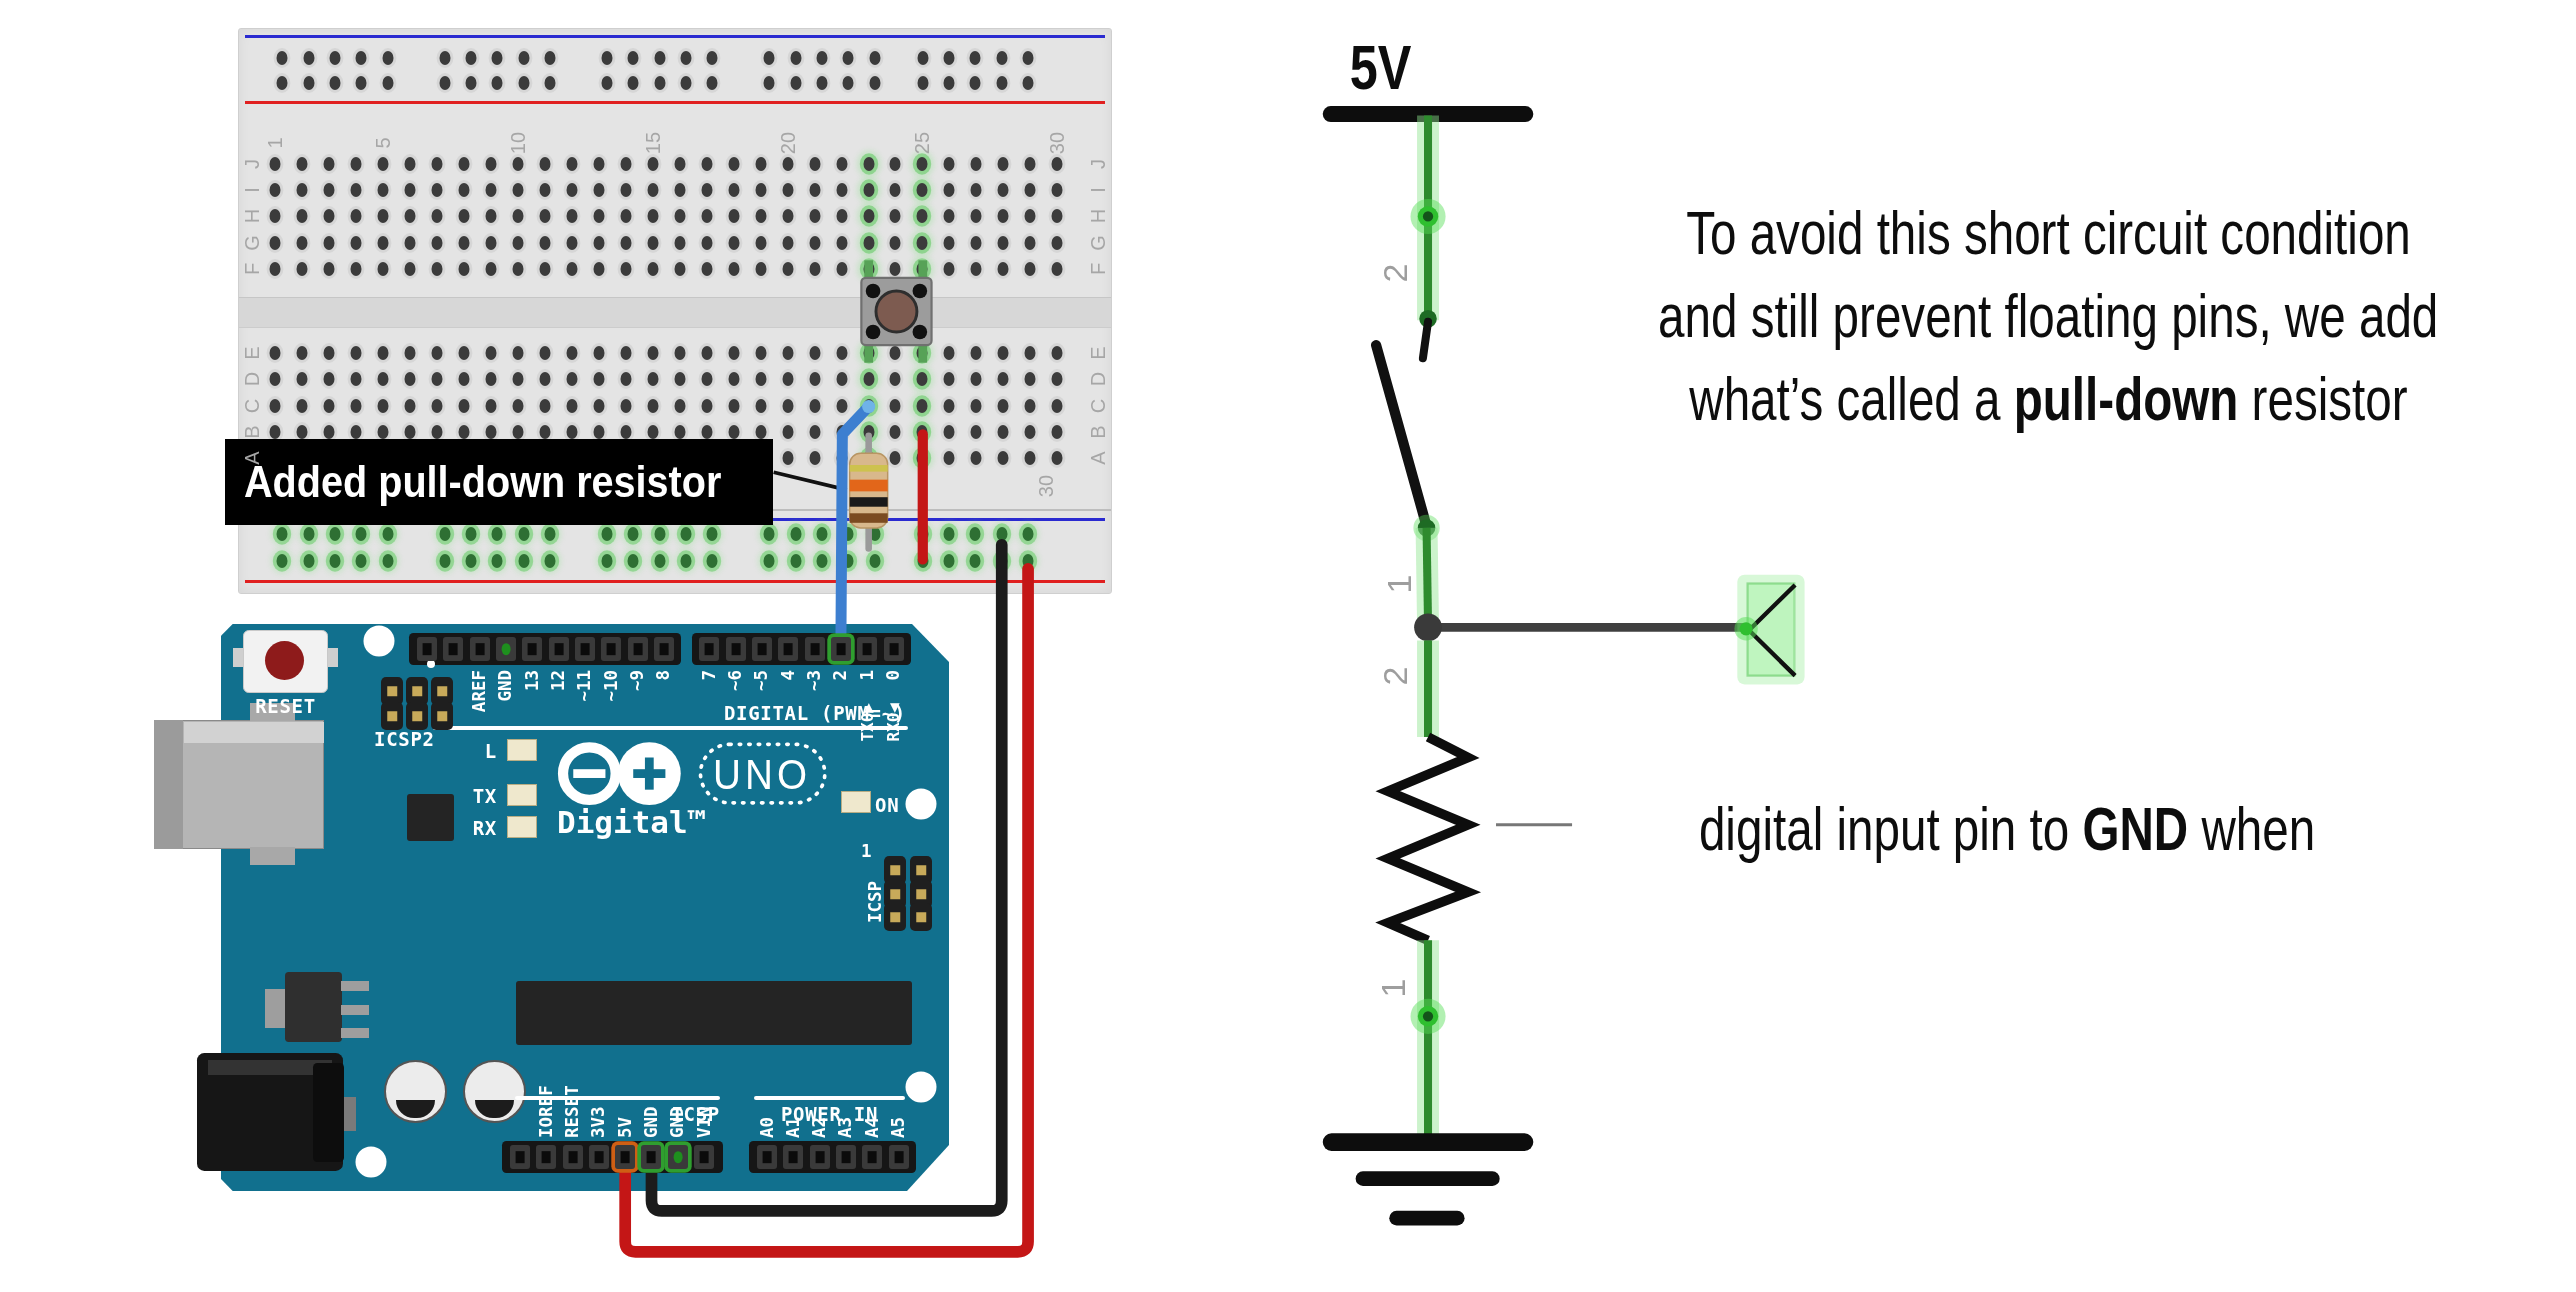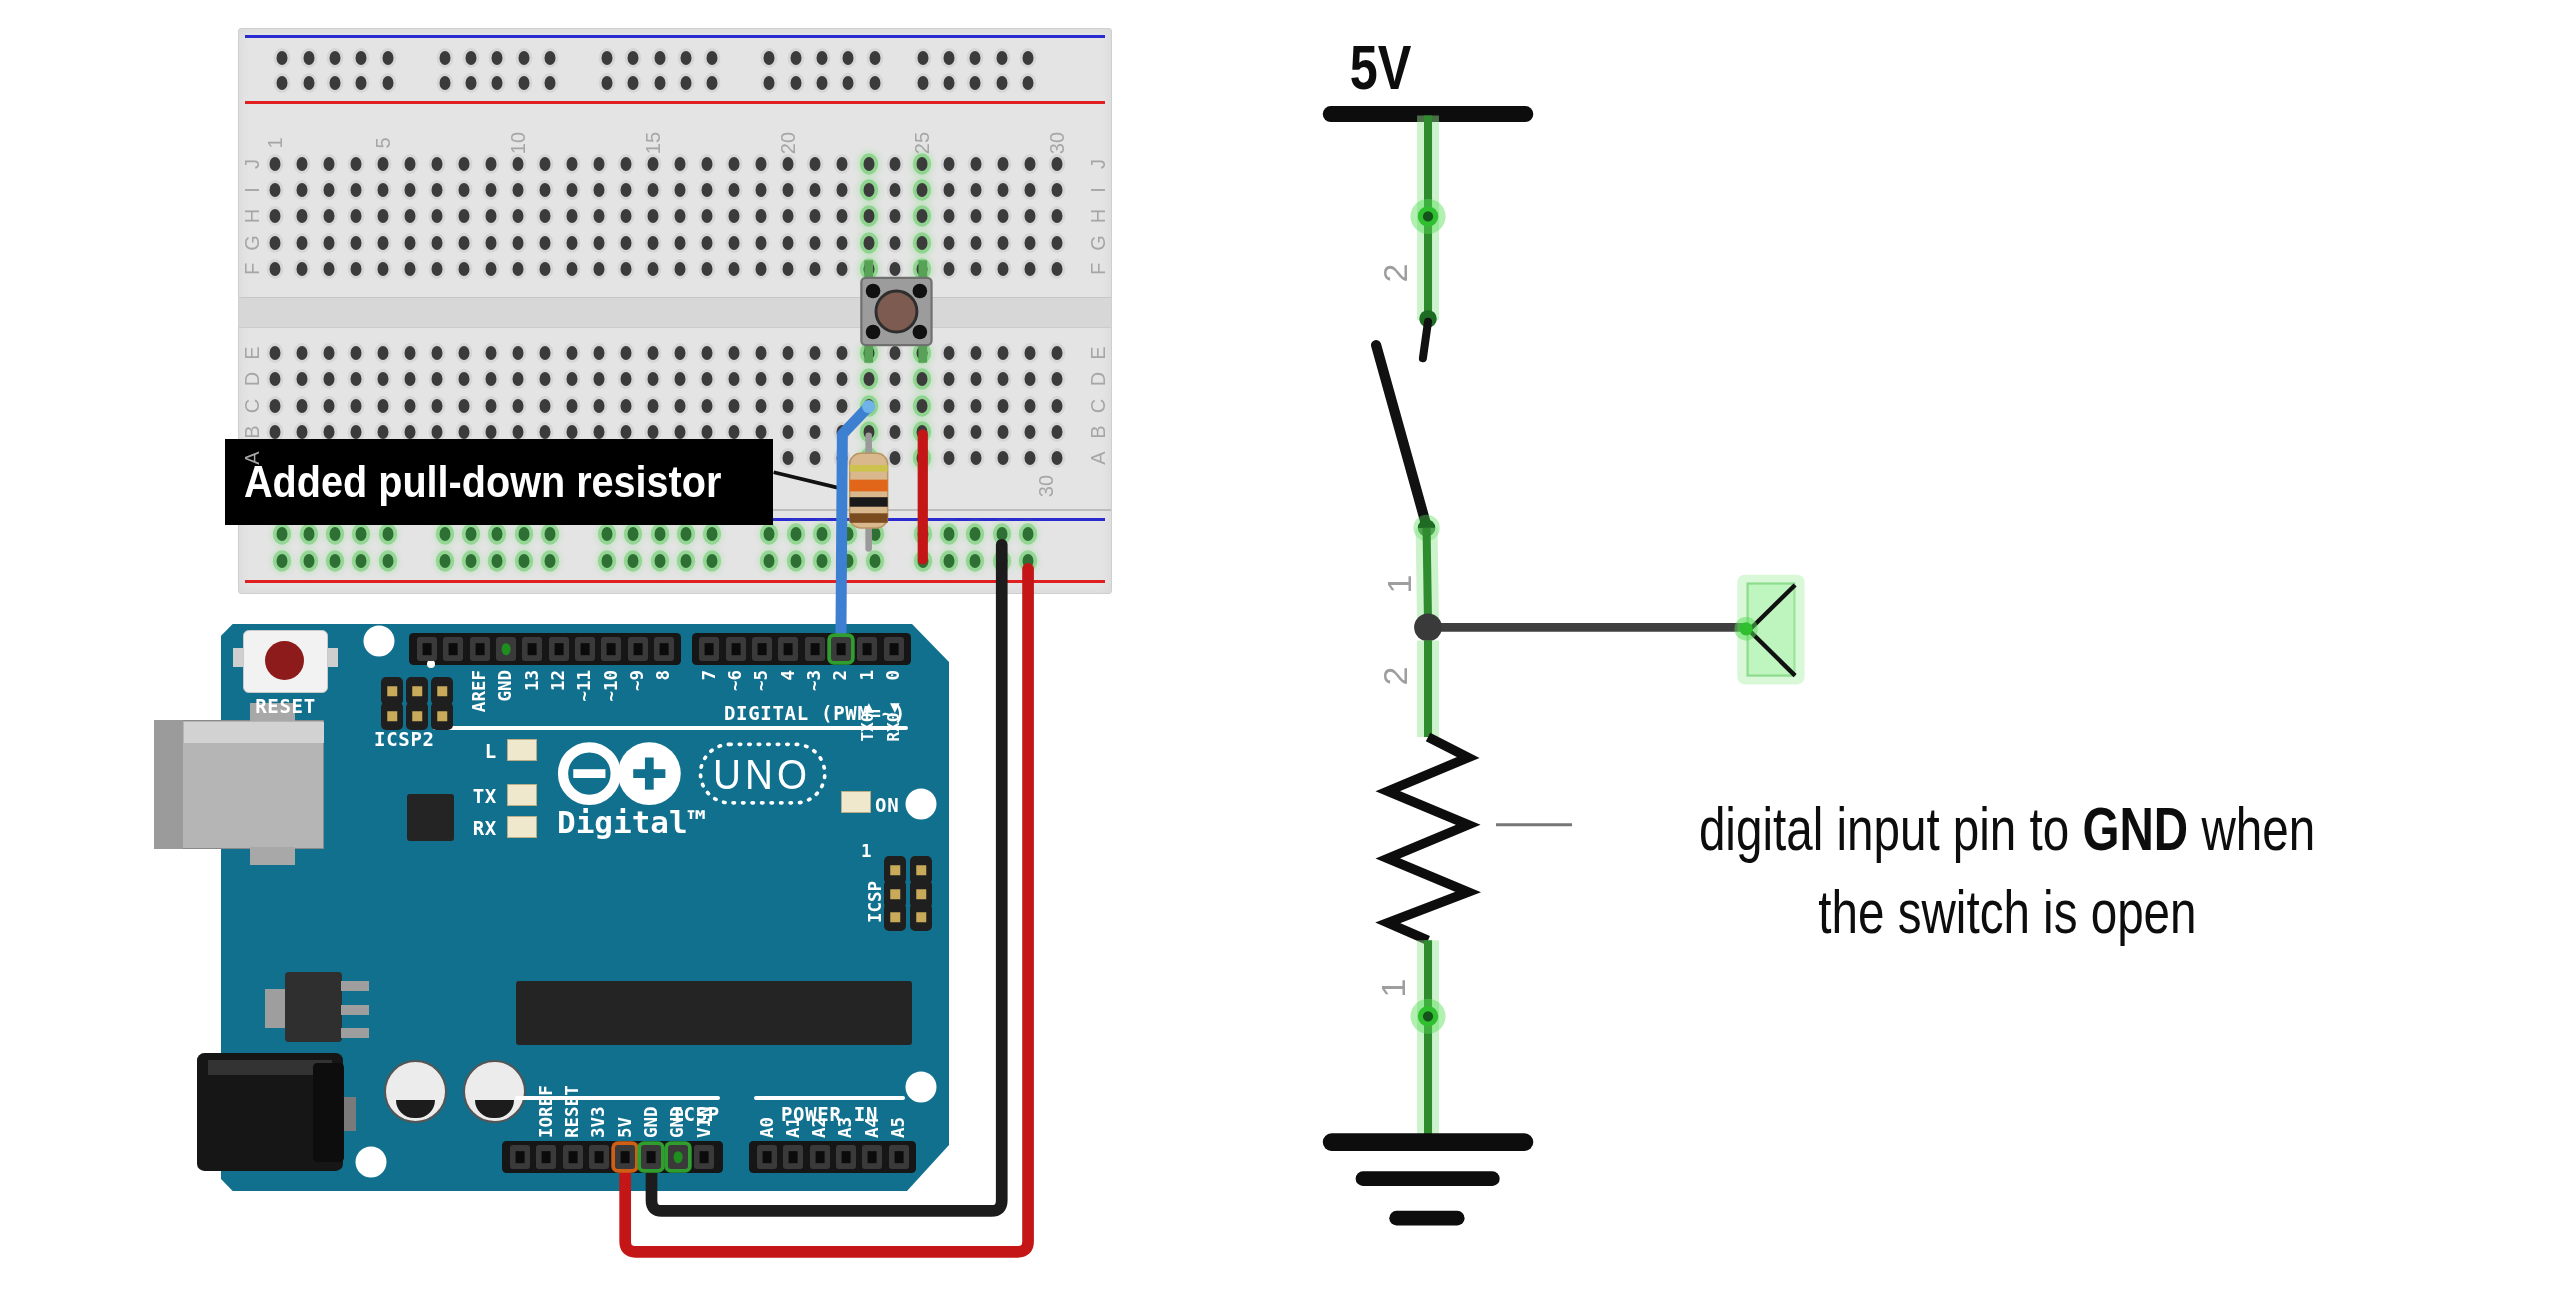--- a/index.html
+++ b/index.html
@@ -637,24 +637,28 @@
   <div id="supply-5v">
     <span class="cond" style="transform:scaleX(.8)">5V</span>
   </div>
 
   <div class="wirenum" style="left:1395px;top:273px">2</div>
   <div class="wirenum" style="left:1399px;top:584px">1</div>
   <div class="wirenum" style="left:1395px;top:676px">2</div>
   <div class="wirenum" style="left:1393px;top:988px">1</div>
 
 
+  <div class="note" style="left:1536px;top:192px;width:1024px">
+    <div><span class="cond">To avoid this short circuit condition</span></div>
+    <div><span class="cond">and still prevent floating pins, we add</span></div>
+    <div><span class="cond"><span>what’s called a </span><b>pull-down</b><span> resistor</span></span></div>
+  </div>
 
   <div class="note" style="left:1532px;top:788px;width:951px">
     <div><span class="cond"><span>digital input pin to </span><b>GND</b><span> when</span></span></div>
-    <div><span class="cond">the switch is open</span></div>
   </div>
 
 <div class="rot bb-lab" style="left: 252px; top: 164px; transform: translate(-50%, -50%) rotate(-90deg);">J</div>
     <div class="rot bb-lab" style="left: 1098px; top: 164px; transform: translate(-50%, -50%) rotate(-90deg);">J</div>
     <div class="rot bb-lab" style="left: 252px; top: 190px; transform: translate(-50%, -50%) rotate(-90deg);">I</div>
     <div class="rot bb-lab" style="left: 1098px; top: 190px; transform: translate(-50%, -50%) rotate(-90deg);">I</div>
     <div class="rot bb-lab" style="left: 252px; top: 216px; transform: translate(-50%, -50%) rotate(-90deg);">H</div>
     <div class="rot bb-lab" style="left: 1098px; top: 216px; transform: translate(-50%, -50%) rotate(-90deg);">H</div>
     <div class="rot bb-lab" style="left: 252px; top: 243px; transform: translate(-50%, -50%) rotate(-90deg);">G</div>
     <div class="rot bb-lab" style="left: 1098px; top: 243px; transform: translate(-50%, -50%) rotate(-90deg);">G</div>

